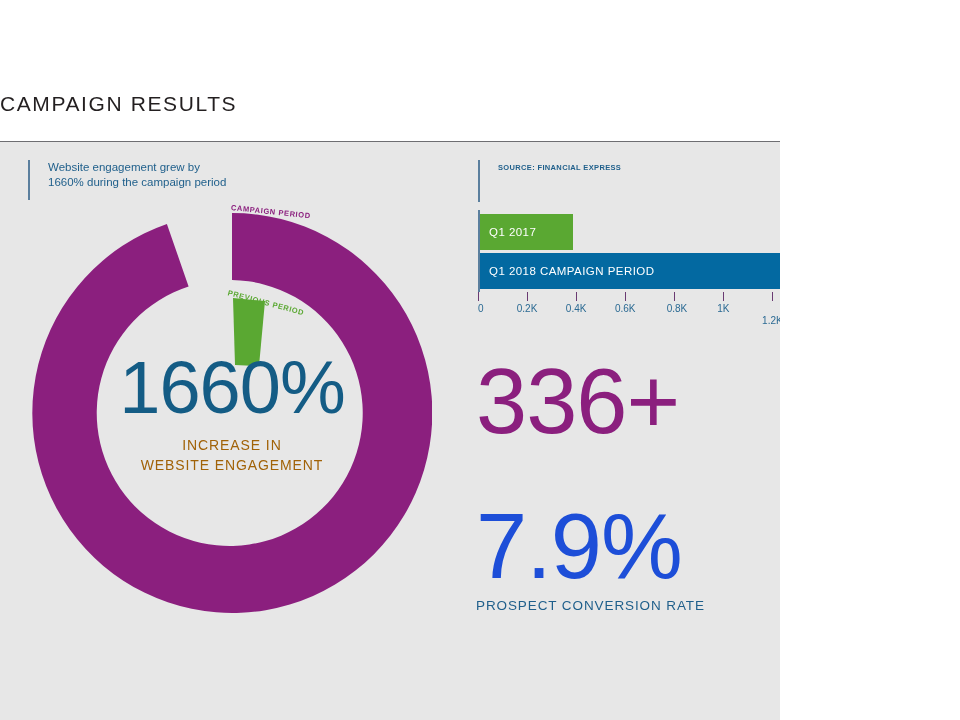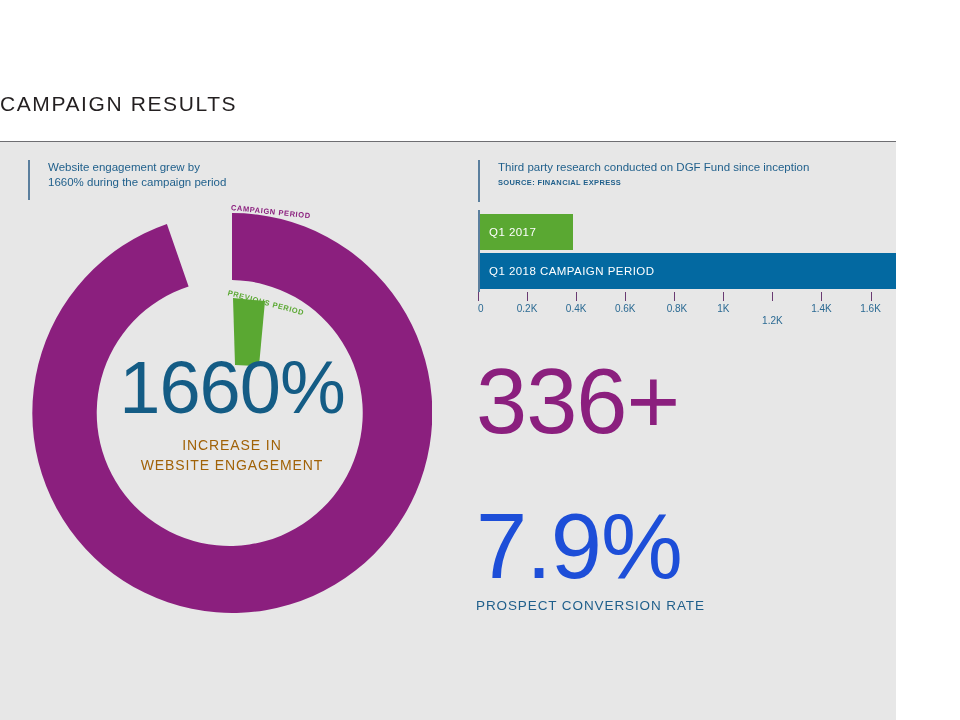--- a/index.html
+++ b/index.html
@@ -6,21 +6,21 @@
     margin: 0;
     padding: 0;
     background: #ffffff;
   }
   body {
     font-family: "Liberation Sans", sans-serif;
     -webkit-font-smoothing: antialiased;
   }
   #slide {
     position: relative;
-    width: 896px;
+    width: 780px;
     height: 720px;
     background: #ffffff;
     overflow: hidden;
   }
 
   
   #page-title {
     position: absolute;
     left: 0px;
     top: 92px;
@@ -252,21 +252,20 @@
       <div id="donut-value">1660%</div>
       <div id="donut-sub">INCREASE IN
 WEBSITE ENGAGEMENT</div>
     </div>
   </div>
 
   <div id="label-campaign" class="arc-label">CAMPAIGN PERIOD</div>
   <div id="label-previous" class="arc-label">PREVIOUS PERIOD</div>
 
   <div id="caption-right" class="panel-caption">
-    <span class="cap-main">Third party research conducted on DGF Fund since inception</span>
     <span class="cap-sub">SOURCE: FINANCIAL EXPRESS</span>
   </div>
 
   <div id="barchart">
     <div id="bar-baseline"></div>
 
     <div id="bar-row-0" class="bar-row" style="width: 93.2267px; background: rgb(90, 168, 50);">
       <span class="bar-label">Q1 2017</span>
     </div>
 

